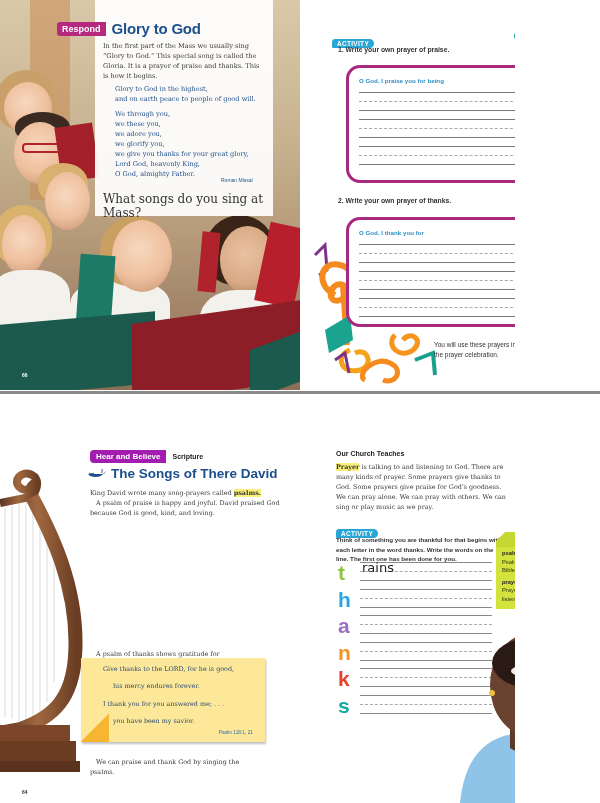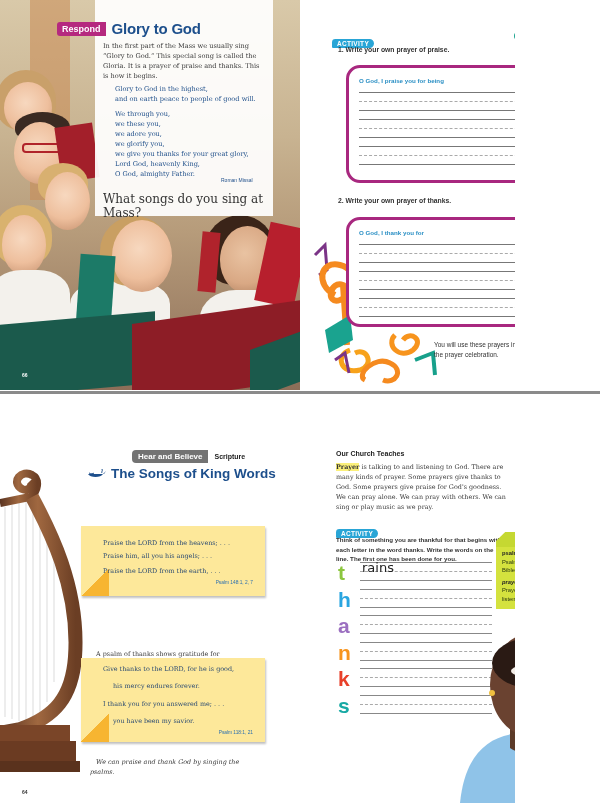--- a/index.html
+++ b/index.html
@@ -46,32 +46,32 @@
   .note { position: absolute; font-size: 6.5px; color: #333; line-height: 10px; }
   .callout { position: absolute; background: #fcc744; color: #e04a1c; font-size: 5.6px; line-height: 8px; padding: 5px 10px 5px 6px;
     clip-path: polygon(0 0, 88% 0, 100% 50%, 88% 100%, 0 100%); }
   .callout b { color: #c02814; }
   .pagenum-67 { position: absolute; right: 24px; top: 375px; font-size: 5px; color: #333; font-weight: bold; }
   .notes-svg { position: absolute; }
 
   
   #p64 { position: absolute; left: 0; top: 0; width: 300px; height: 401px; background: #fff; overflow: hidden; }
   .hb-head { position: absolute; left: 90px; top: 48px; display: flex; align-items: center; gap: 6px; }
-  .tag-hb { background: #737373; color: #fff; font-weight: bold; font-size: 8px; padding: 2px 6px; border-radius: 4px 0 0 4px; margin-left: 42px; }
+  .tag-hb { background: #a21caf; color: #fff; font-weight: bold; font-size: 8px; padding: 2px 6px; border-radius: 4px 0 0 4px; }
   .tag-scripture { font-size: 7px; font-weight: bold; color: #222; }
   .h-songs { position: absolute; left: 87px; top: 64px; display: flex; align-items: center; gap: 4px; color: #1d4f8c; font-weight: bold; font-size: 13.5px; }
   .lamp { width: 20px; height: 10px; }
   .p64-intro { position: absolute; left: 90px; top: 86px; width: 190px; font-family: "DejaVu Serif", serif; font-size: 6.4px; line-height: 10px; color: #3a3a3a; }
   .hl { background: #fbf07a; font-weight: bold; color: #333; }
   .psalm-card { position: absolute; background: #fde89a; box-shadow: 1px 2px 2px rgba(0,0,0,0.25); }
   .psalm-card .fold { position: absolute; left: 0; bottom: 0; width: 28px; height: 28px; background: linear-gradient(135deg, transparent 50%, #f7b531 50%); }
   .psalm-card p { position: absolute; font-family: "DejaVu Serif", serif; font-size: 6.4px; color: #2a4a72; }
   .psalm-card .ref { font-family: "Liberation Sans", sans-serif; font-size: 4.8px; color: #2a6fb0; }
   .p64-mid { position: absolute; left: 90px; top: 247px; width: 150px; font-family: "DejaVu Serif", serif; font-size: 6.4px; line-height: 10px; color: #3a3a3a; }
-  .p64-end { position: absolute; left: 90px; top: 355px; width: 160px; font-family: "DejaVu Serif", serif; font-size: 6.4px; line-height: 10px; color: #3a3a3a; font-style: italic; }
+  .p64-end { position: absolute; left: 90px; top: 355px; width: 160px; font-family: "DejaVu Serif", serif; font-size: 6.4px; line-height: 10px; color: #3a3a3a; }
   .pagenum-64 { position: absolute; left: 22px; top: 387px; font-size: 5px; color: #333; font-weight: bold; }
 
   
   #p65 { position: absolute; left: 300px; top: 0; width: 300px; height: 401px; background: #fff; overflow: hidden; }
   .teal-strip2 { position: absolute; right: 0; top: 0; width: 18px; height: 401px;
     background: linear-gradient(180deg, #2aa9b8 0%, #1d8eb0 50%, #1f7fb0 100%); }
   .oct-head { position: absolute; left: 36px; top: 48px; font-size: 7px; font-weight: bold; color: #222; }
   .oct-text { position: absolute; left: 36px; top: 60px; width: 170px; font-family: "DejaVu Serif", serif; font-size: 6.4px; line-height: 10px; color: #3a3a3a; }
   .p65-act { position: absolute; left: 36px; top: 120px; }
   .p65-instr { position: absolute; left: 36px; top: 133px; width: 170px; font-size: 6.2px; line-height: 9.5px; color: #333; font-weight: bold; }
@@ -263,30 +263,27 @@
     <div class="hb-head">
       <span class="tag-hb">Hear and Believe</span>
       <span class="tag-scripture">Scripture</span>
     </div>
     <div class="h-songs">
       <svg class="lamp" viewBox="0 0 20 10">
         <path d="M1 5 C3 9 14 9 16 5 L19 2 L17 5 Z" fill="#1d4f8c"></path>
         <path d="M2 4 C4 5 6 5 7 4" stroke="#1d4f8c" fill="none"></path>
         <path d="M15 0 C16 2 14 3 15 4" stroke="#1d4f8c" fill="none"></path>
       </svg>
-      <span>The Songs of King Words</span>
-    </div>
-
-    <div class="psalm-card" style="left:81px;top:124px;width:184px;height:70px">
-      <div class="fold"></div>
-      <p style="left:22px;top:13px">Praise the LORD from the heavens; . . .</p>
-      <p style="left:22px;top:26px">Praise him, all you his angels; . . .</p>
-      <p style="left:22px;top:41px">Praise the LORD from the earth, . . .</p>
-      <p class="ref" style="right:12px;top:54px">Psalm 148:1, 2, 7</p>
-    </div>
+      <span>The Songs of There David</span>
+    </div>
+    <div class="p64-intro">
+      <span>King David wrote many song-prayers called </span><span class="hl">psalms.</span><br>
+      &nbsp;&nbsp;&nbsp;<span>A psalm of praise is happy and joyful. David praised God because God is good, kind, and loving.</span>
+    </div>
+
 
     <div class="p64-mid">&nbsp;&nbsp;&nbsp;<span>A psalm of thanks shows gratitude for something God has done.</span></div>
 
     <div class="psalm-card" style="left:81px;top:256px;width:184px;height:84px">
       <div class="fold"></div>
       <p style="left:22px;top:7px">Give thanks to the LORD, for he is good,</p>
       <p style="left:32px;top:24px">his mercy endures forever.</p>
       <p style="left:22px;top:42px">I thank you for you answered me; . . .</p>
       <p style="left:32px;top:59px">you have been my savior.</p>
       <p class="ref" style="right:12px;top:72px">Psalm 118:1, 21</p>

